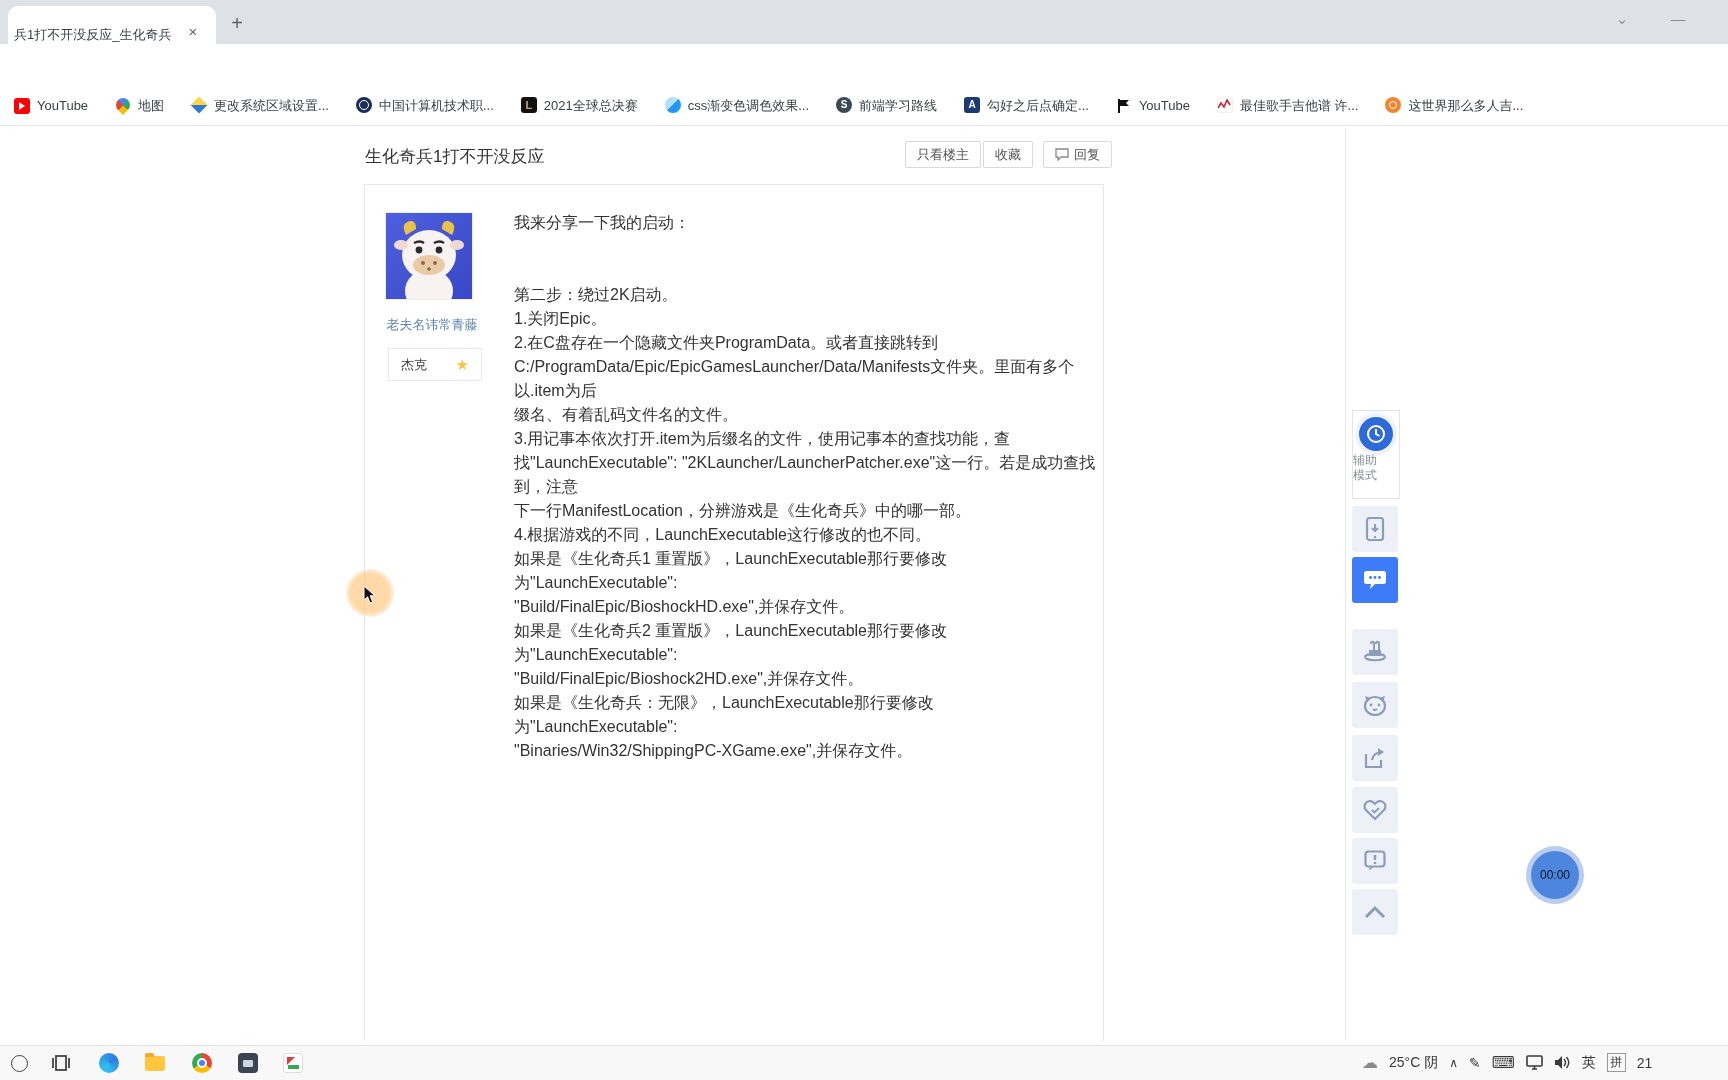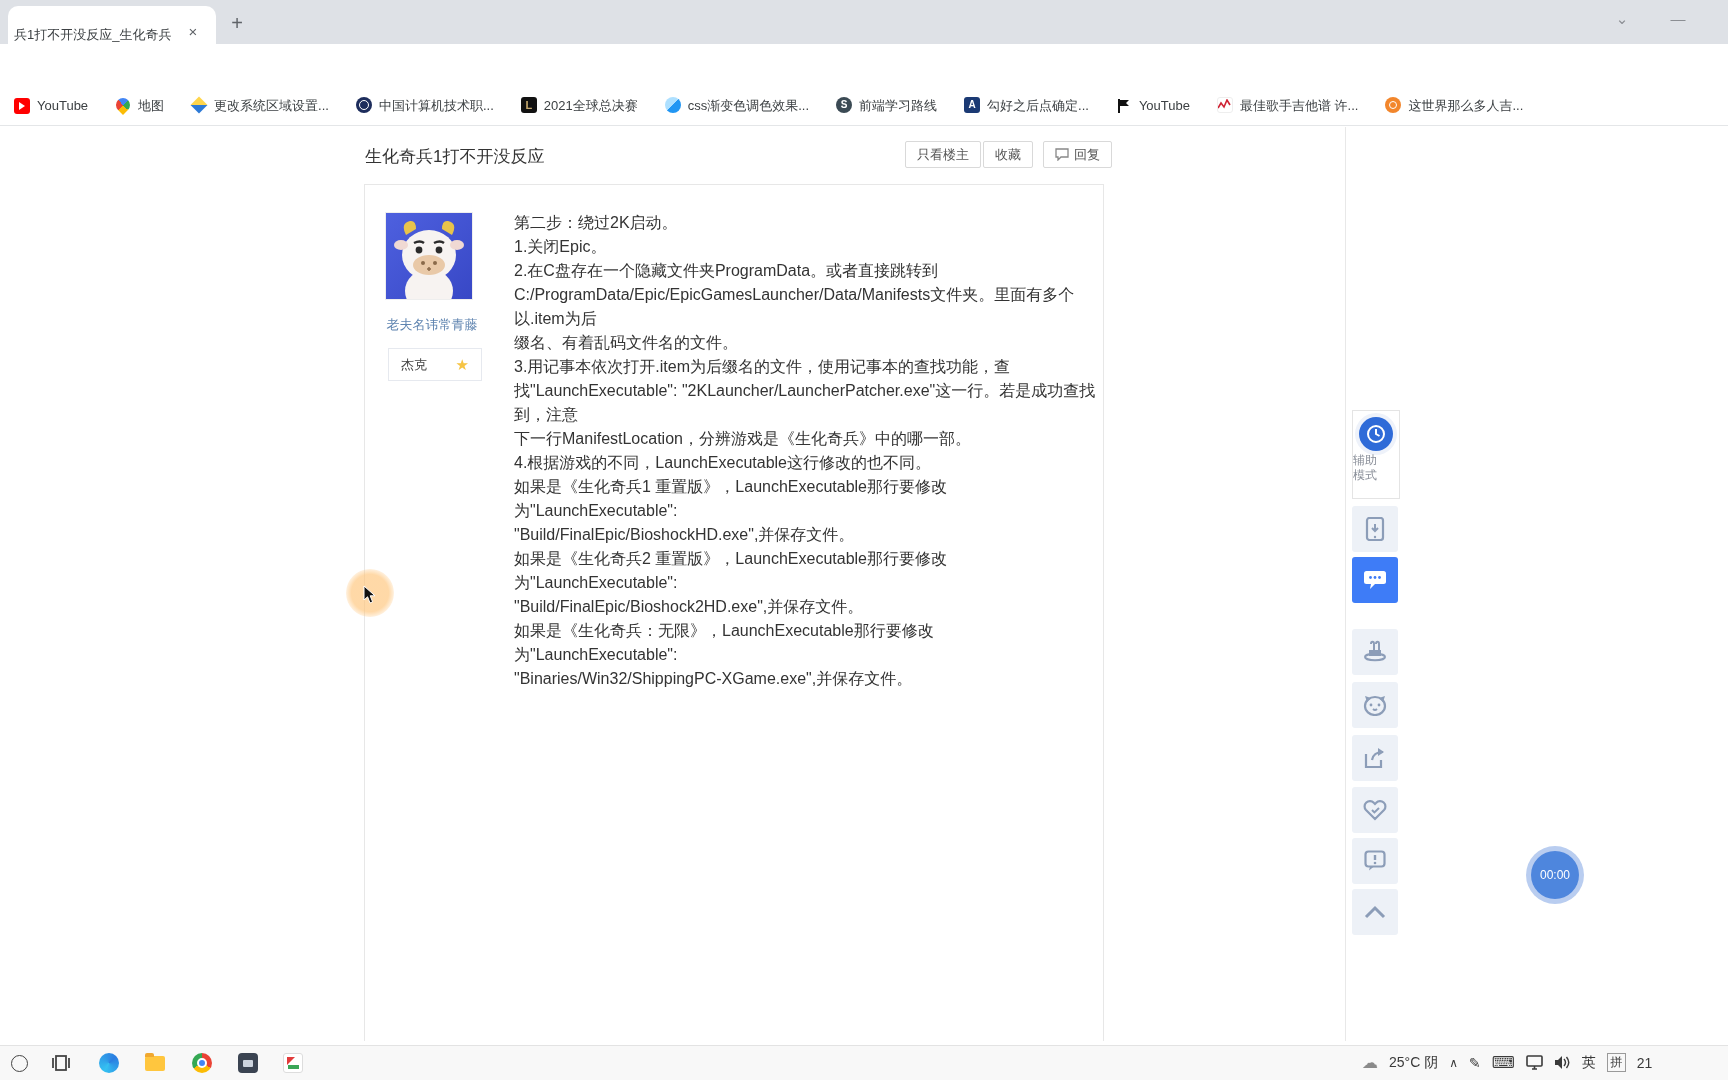--- a/index.html
+++ b/index.html
@@ -79,21 +79,21 @@
   .assistbox { left:1352px; top:410px; width:48px; height:89px; background:#fff;
     border:1px solid #e4e4e4; cursor:pointer; }
   .assist-ic { width:34px; height:34px; margin:6px auto 2px; border-radius:50%;
     background:#2f6bd8; box-shadow:0 0 0 4px #eef2fa; display:flex; align-items:center; justify-content:center; }
   .assist-label { font-size:12px; color:#8a8f99; line-height:15px; white-space:pre-line; }
   .sbtn { left:1352px; width:46px; height:46px; background:#edf1f7; border-radius:3px;
     display:flex; align-items:center; justify-content:center; cursor:pointer; }
   .sbtn.active { background:#3e7cf7; }
   .timer { left:1526px; top:846px; width:58px; height:58px; border-radius:50%;
     background:#b9cdf0; display:flex; align-items:center; justify-content:center; cursor:pointer; }
-  .timer-inner { width:48px; height:48px; border-radius:50%; background:#4e86dd; color:#ffffff;
+  .timer-inner { width:48px; height:48px; border-radius:50%; background:#4e86dd; color:#0f172a;
     font-size:12px; display:flex; align-items:center; justify-content:center; }
 
   
   .cursor-glow { left:346px; top:569px; width:48px; height:48px; border-radius:50%;
     background:radial-gradient(circle, rgba(255,196,120,0.65) 0 55%, rgba(255,196,120,0.25) 70%, transparent 75%); }
   .cursor-arrow { left:363px; top:585px; }
 
   
   .taskbar { left:0; top:1045px; width:1728px; height:35px; background:#f8f8f8;
     border-top:1px solid #e3e3e3; }
@@ -278,20 +278,21 @@
     <path d="M41 56 h4 M43 54 v4" stroke="#8a6a4a" stroke-width="1.5"></path>
   </svg>
 </div>
 <div class="abs username">老夫名讳常青藤</div>
 <div class="abs badge">
   <span class="badge-name">杰克</span>
   <span class="badge-star">★</span>
 </div>
 
 <div class="abs post">
+  <p class="mb48">我来分享一下我的启动：</p>
   <p class="mb55">第二步：绕过2K启动。
 1.关闭Epic。
 2.在C盘存在一个隐藏文件夹ProgramData。或者直接跳转到
 C:/ProgramData/Epic/EpicGamesLauncher/Data/Manifests文件夹。里面有多个以.item为后
 缀名、有着乱码文件名的文件。
 3.用记事本依次打开.item为后缀名的文件，使用记事本的查找功能，查
 找"LaunchExecutable": "2KLauncher/LauncherPatcher.exe"这一行。若是成功查找到，注意
 下一行ManifestLocation，分辨游戏是《生化奇兵》中的哪一部。
 4.根据游戏的不同，LaunchExecutable这行修改的也不同。
 如果是《生化奇兵1 重置版》，LaunchExecutable那行要修改为"LaunchExecutable":

